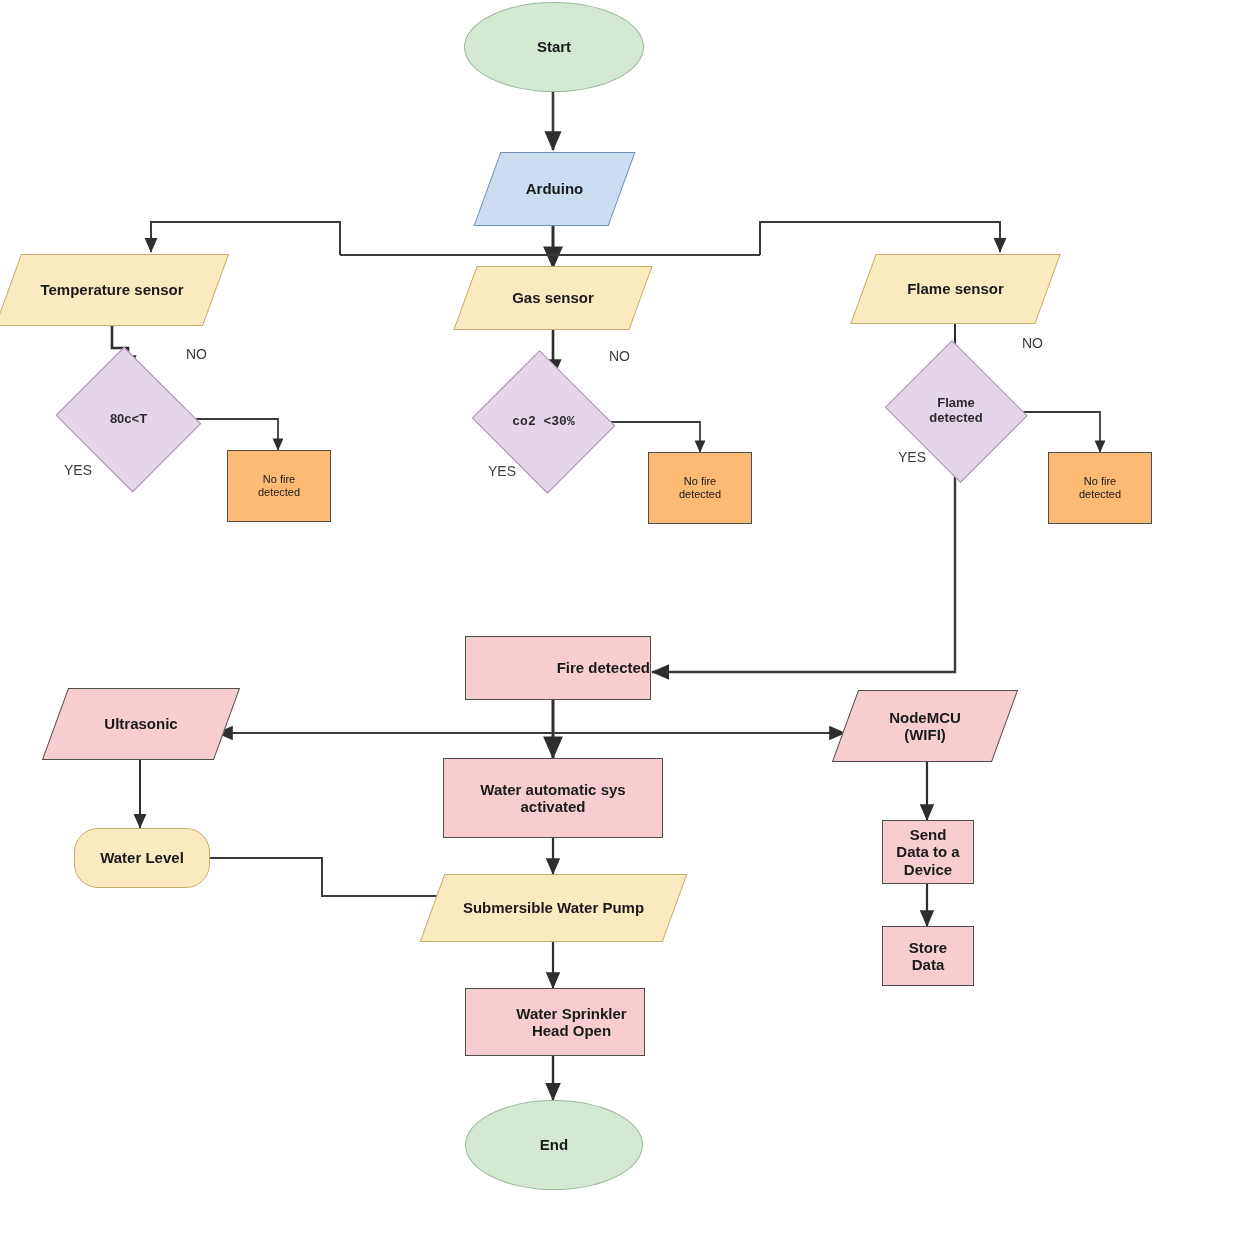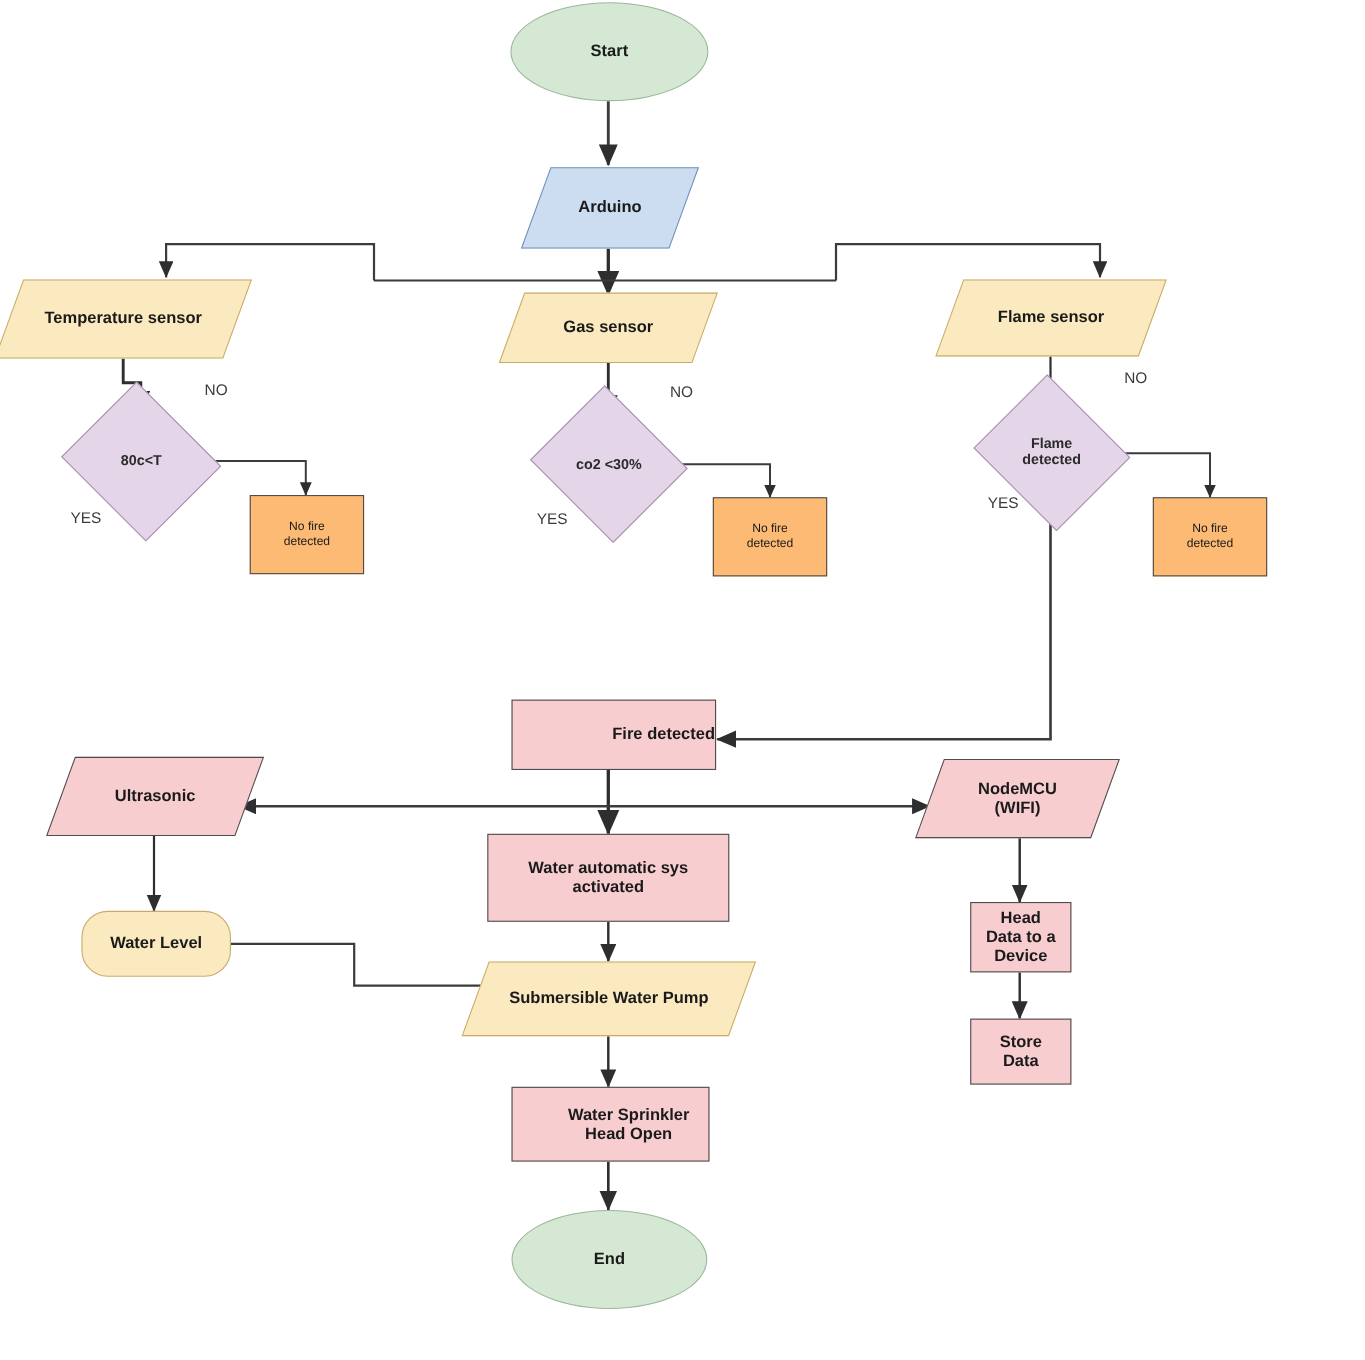--- a/index.html
+++ b/index.html
@@ -215,21 +215,21 @@
     <div class="lbl">Flame sensor</div>
   </div>
 
   <div class="diamond" style="left:56px; top:355px; width:145px; height:129px;">
     <div class="shape"></div>
     <div class="lbl">80c&lt;T</div>
   </div>
   <div class="edge-label" style="left:186px; top:346px;">NO</div>
   <div class="edge-label" style="left:64px; top:462px;">YES</div>
 
-  <div class="diamond" style="left:482px; top:358px; width:143px; height:128px;">
+  <div class="diamond" style="left:472px; top:358px; width:143px; height:128px;font-family:Liberation Mono, monospace;">
     <div class="shape"></div>
     <div class="lbl">co2 &lt;30%</div>
   </div>
   <div class="edge-label" style="left:609px; top:348px;">NO</div>
   <div class="edge-label" style="left:488px; top:463px;">YES</div>
 
   <div class="diamond" style="left:885px; top:348px; width:142px; height:126px;">
     <div class="shape"></div>
     <div class="lbl">Flame
 detected</div>
@@ -270,21 +270,21 @@
   <div class="node rect" style="left:443px; top:758px; width:220px; height:80px;">
     <span>Water automatic sys
 activated</span>
   </div>
 
   <div class="node rect-yellow" style="left:74px; top:828px; width:136px; height:60px;border-radius:24px;">
     <span>Water Level</span>
   </div>
 
   <div class="node rect" style="left:882px; top:820px; width:92px; height:64px;">
-    <span>Head
+    <span>Send
 Data to a
 Device</span>
   </div>
 
   <div class="node rect" style="left:882px; top:926px; width:92px; height:60px;">
     <span>Store
 Data</span>
   </div>
 
   <div class="para" style="left:432px; top:874px; width:243px; height:68px;">

